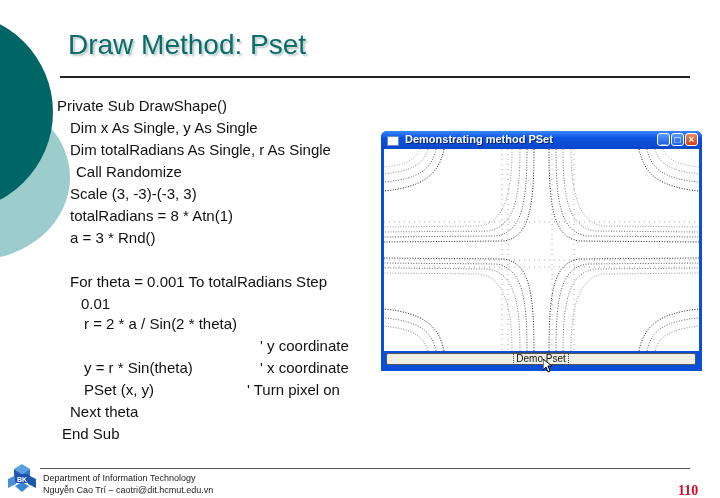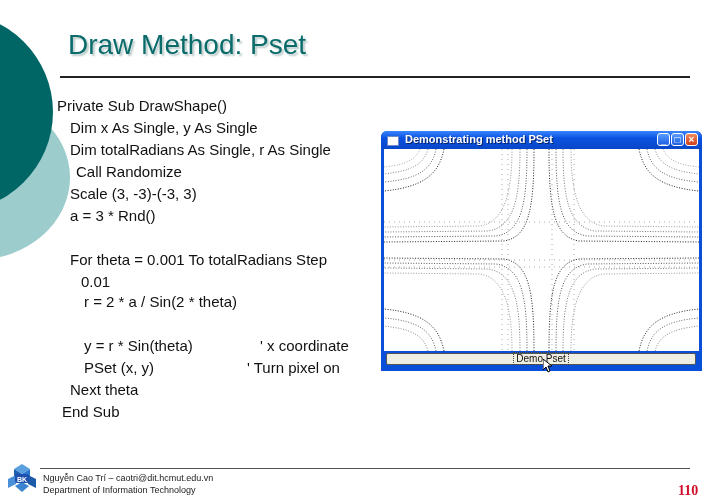--- a/index.html
+++ b/index.html
@@ -36,26 +36,27 @@
 
 <div class="title">Draw Method: Pset</div>
 <div class="title-rule"></div>
 
 <div class="code">
   <div class="line" style="padding-left:0px"><span>Private Sub DrawShape()</span></div>
   <div class="line" style="padding-left:13px"><span>Dim x As Single, y As Single</span></div>
   <div class="line" style="padding-left:13px"><span>Dim totalRadians As Single, r As Single</span></div>
   <div class="line" style="padding-left:19px"><span>Call Randomize</span></div>
   <div class="line" style="padding-left:13px"><span>Scale (3, -3)-(-3, 3)</span></div>
+  <div class="line" style="padding-left:13px"><span>totalRadians = 8 * Atn(1)</span></div>
   <div class="line" style="padding-left:13px"><span>a = 3 * Rnd()</span></div>
   <div class="line" style="padding-left:13px"><span></span></div>
   <div class="line" style="padding-left:13px"><span>For theta = 0.001 To totalRadians Step</span></div>
   <div class="line" style="padding-left:24px;height:20px"><span>0.01</span></div>
   <div class="line" style="padding-left:27px"><span>r = 2 * a / Sin(2 * theta)</span></div>
-  <div class="line" style="padding-left:27px"></div>
+  <div class="line" style="padding-left:27px"><span class="cmt" style="left:203px">' y coordinate</span></div>
   <div class="line" style="padding-left:27px"><span>y = r * Sin(theta)</span><span class="cmt" style="left:203px">' x coordinate</span></div>
   <div class="line" style="padding-left:27px"><span>PSet (x, y)</span><span class="cmt" style="left:190px">' Turn pixel on</span></div>
   <div class="line" style="padding-left:13px"><span>Next theta</span></div>
   <div class="line" style="padding-left:5px"><span>End Sub</span></div>
 </div>
 
 <div class="window">
   <div class="titlebar">
     <div class="app-icon"></div>
     <div class="win-title">Demonstrating method PSet</div>
@@ -130,16 +131,16 @@
   <polygon points="16,2 24,7 16,12 8,7" fill="#5aa0e0"></polygon>
   <polygon points="8,7 16,12 16,20 8,15" fill="#1f5fb0"></polygon>
   <polygon points="24,7 16,12 16,20 24,15" fill="#2c78cf"></polygon>
   <polygon points="2,17 10,13 10,22 2,26" fill="#4a90d8"></polygon>
   <polygon points="30,17 22,13 22,22 30,26" fill="#1d5aa8"></polygon>
   <polygon points="9,24 16,20 23,24 16,30" fill="#3b84d0"></polygon>
   <rect x="9" y="12" width="14" height="9" rx="2" fill="#1e50b0"></rect>
   <text x="16" y="19.5" font-size="7" font-family="Liberation Sans, sans-serif" font-weight="bold" fill="#fff" text-anchor="middle">BK</text>
 </svg>
 <div class="dept">
+  <div>Department of Information Technology</div>
   <div>Nguyễn Cao Trí – caotri@dit.hcmut.edu.vn</div>
-  <div>Department of Information Technology</div>
 </div>
 <div class="page-num">110</div>
 
 </body></html>

